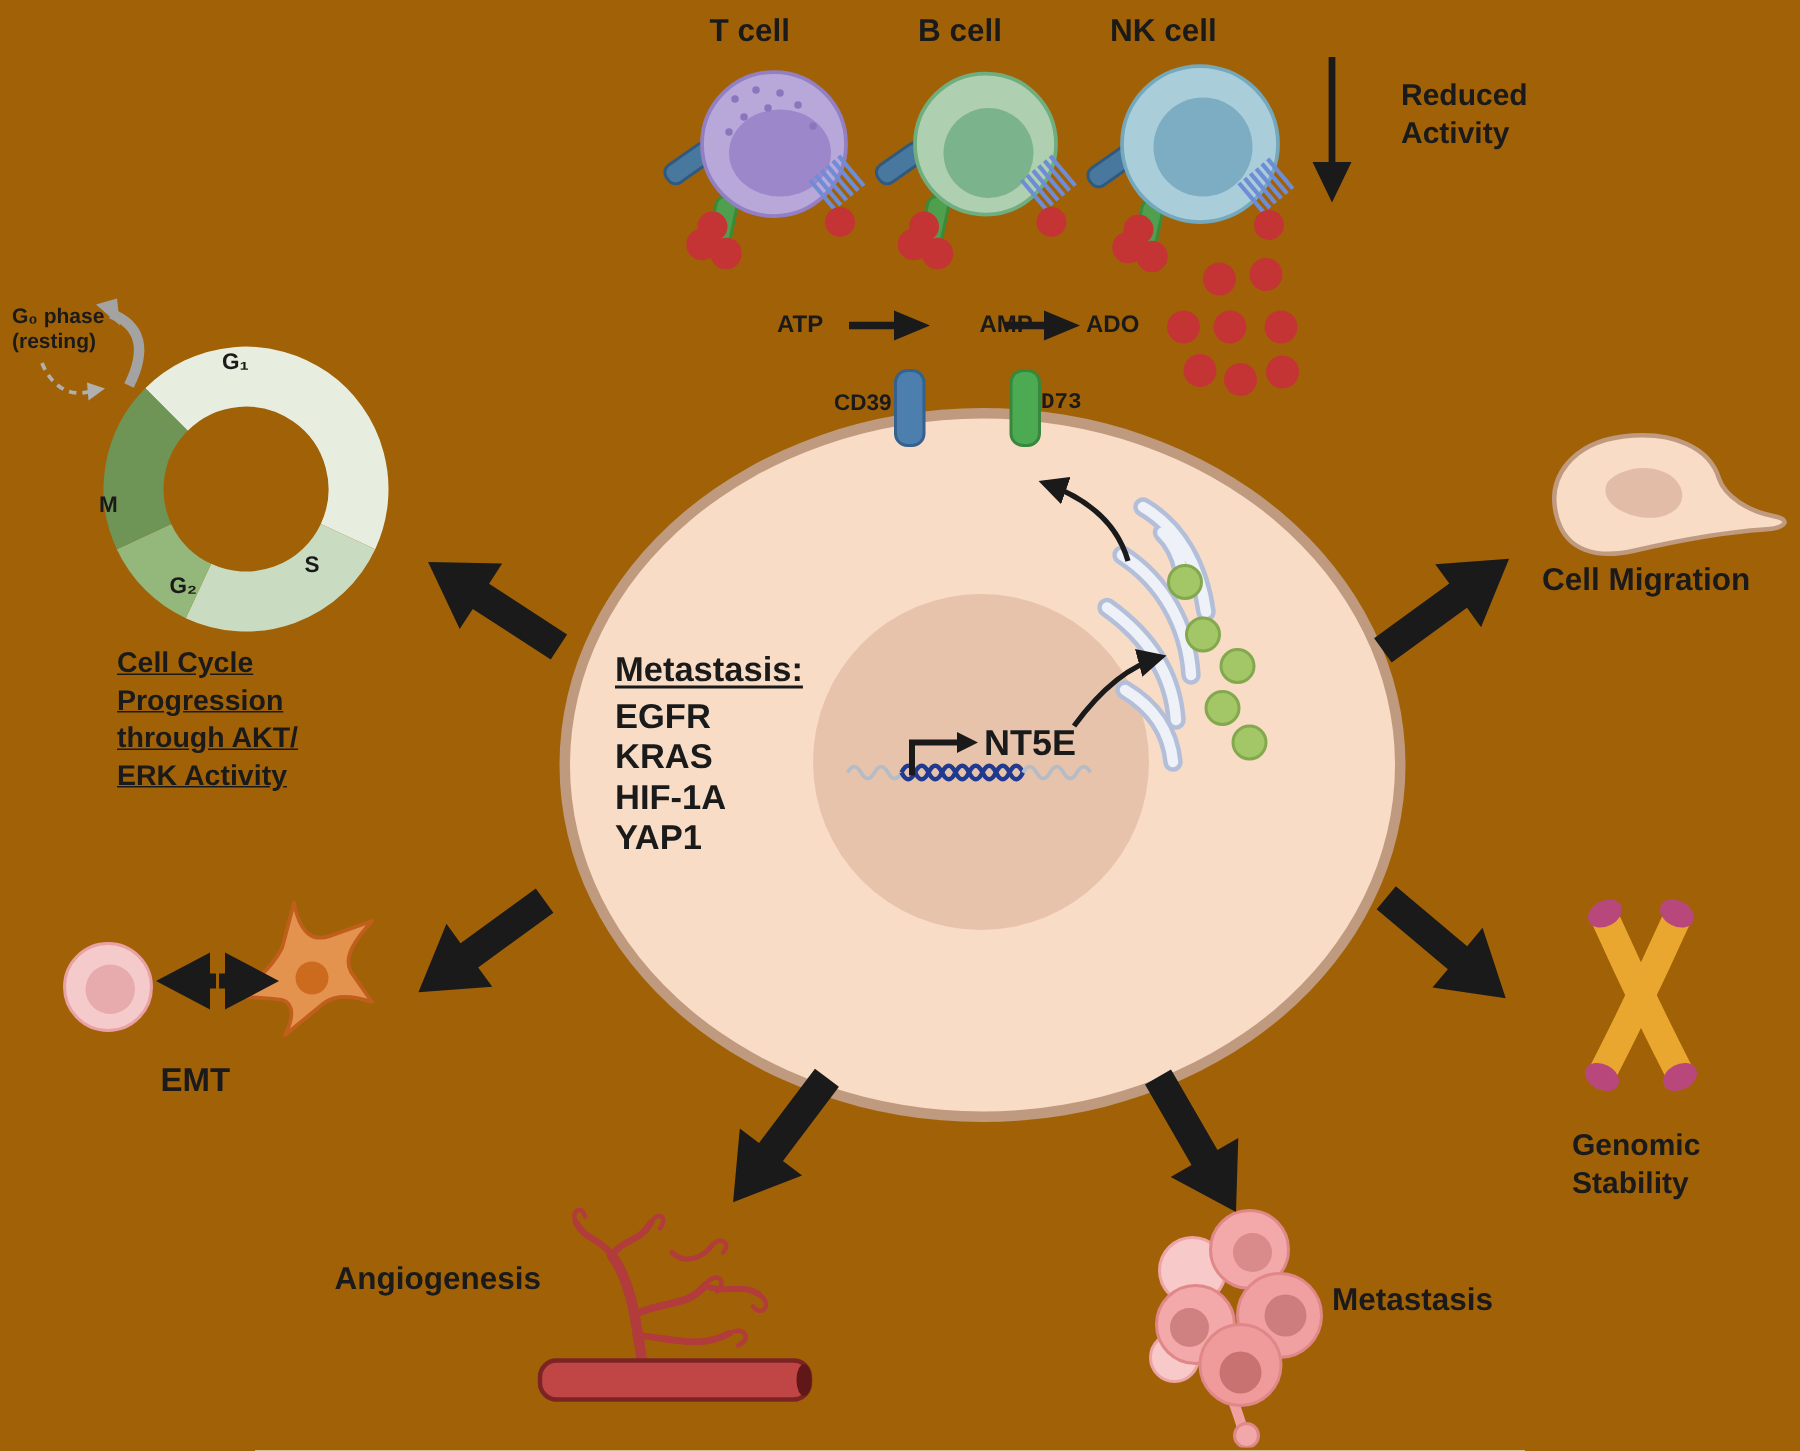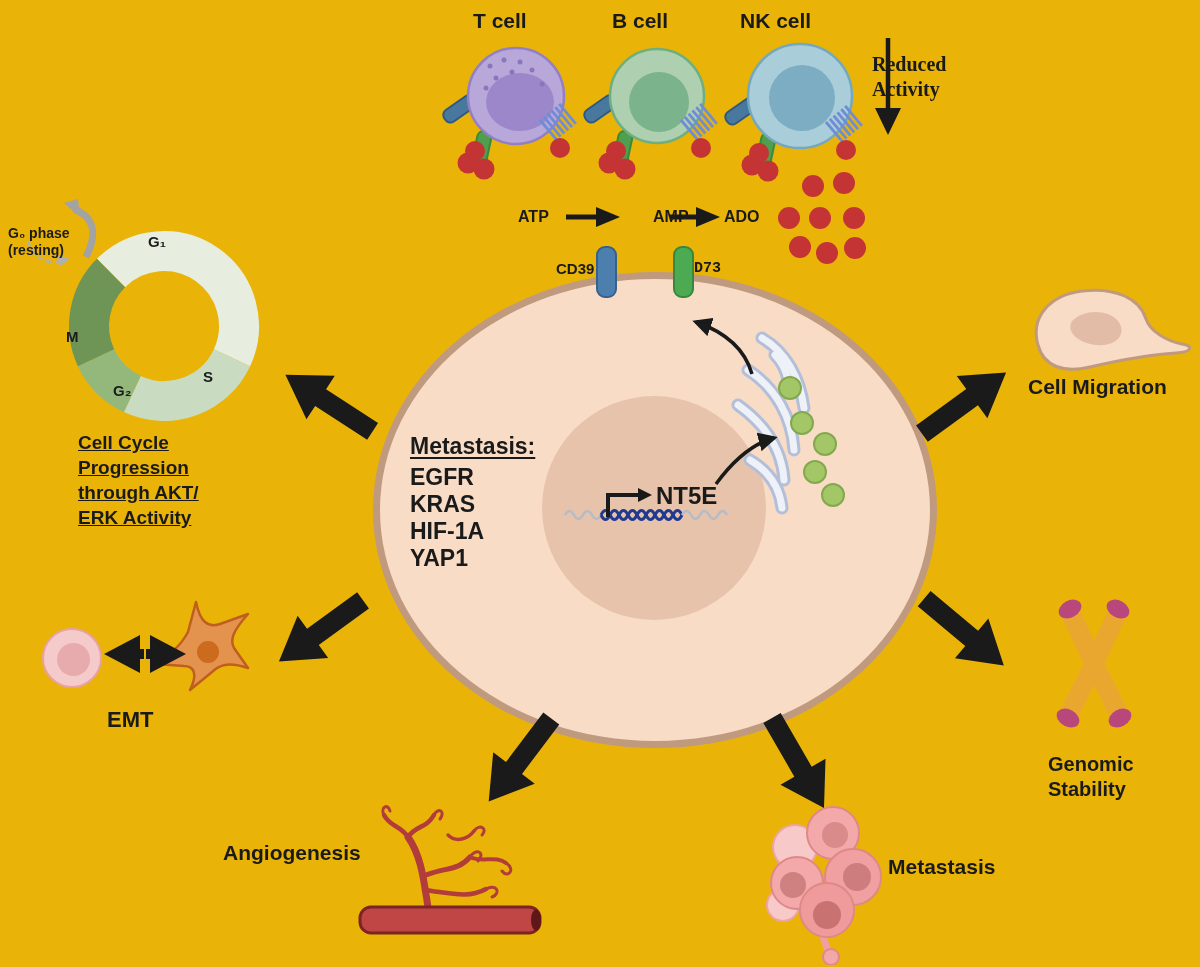--- a/index.html
+++ b/index.html
@@ -1,21 +1,21 @@
 <!DOCTYPE html>
 <html style="--ink: #1a1a1a; --cell-fill: #f8dcc6; --cell-border: #c09a7e; --nucleus-fill: #e8c3ab; --cd39-fill: #4d7fae; --cd39-border: #35618e; --cd73-fill: #4caa52; --cd73-border: #37873d; --molecule-red: #c43434; --g1: #e7eedf; --s: #c9dcc1; --g2: #94b87b; --m: #6e9555; --gray-arrow: #a3a3a3;"><head>
 <meta charset="utf-8">
 <style>
   html,body{margin:0;padding:0;background:#fff;}
-  .stage{position:relative;width:1200px;height:967px;background:#eab308;overflow:hidden;
+  .stage{position:relative;width:1200px;height:967px;background:#a16207;overflow:hidden;
          font-family:"Liberation Sans","DejaVu Sans",sans-serif;color:var(--ink,#1a1a1a);}
   .abs{position:absolute;}
   .lbl{position:absolute;font-weight:bold;color:var(--ink,#1a1a1a);line-height:1.25;}
   .pre{white-space:pre-line;}
-  .sz14{font-size:14px;margin-top:23px;} .sz15{font-size:15px;} .sz16{font-size:16px;}
+  .sz14{font-size:14px;} .sz15{font-size:15px;} .sz16{font-size:16px;}
   .sz19{font-size:19px;line-height:1.32;} .sz20{font-size:20px;} .sz21{font-size:21px;}
   .sz23{font-size:23px;line-height:1.22;} .sz24{font-size:24px;}
   .normal{font-weight:bold;text-align:center;}
   .underline{text-decoration:underline;text-underline-offset:3px;}
   
   .tumor-cell{left:373px;top:272px;width:564px;height:476px;border-radius:50%;
               background:var(--cell-fill,#f8dcc6);border:7px solid var(--cell-border,#c09a7e);box-sizing:border-box;}
   .tumor-nucleus{left:542px;top:396px;width:224px;height:224px;border-radius:50%;
                  background:var(--nucleus-fill,#e8c3ab);}
   
@@ -115,21 +115,21 @@
         <line x1="25" y1="0" x2="25" y2="26"></line>
     </g>
     <circle cx="124" cy="112" r="10" fill="var(--molecule-red,#c43434)"></circle>
     <g fill="var(--molecule-red,#c43434)">
         <circle cx="30" cy="127" r="10.5"></circle>
         <circle cx="46" cy="133" r="10.5"></circle>
         <circle cx="37" cy="115" r="10"></circle>
       </g>
   </svg>
 
-  <div class="lbl sz20 pre" style="left:872px;top:52px;font-family:Liberation Serif, serif;">Reduced
+  <div class="lbl sz20 pre" style="left:934px;top:52px;">Reduced
 Activity</div>
 
   <svg class="abs" style="left:770px;top:165px;" width="110" height="110" viewBox="0 0 110 110">
     <g fill="var(--molecule-red,#c43434)">
       <circle cx="43" cy="21" r="11"></circle>
         <circle cx="74" cy="18" r="11"></circle>
       <circle cx="19" cy="53" r="11"></circle>
         <circle cx="50" cy="53" r="11"></circle>
         <circle cx="84" cy="53" r="11"></circle>
       <circle cx="30" cy="82" r="11"></circle>

